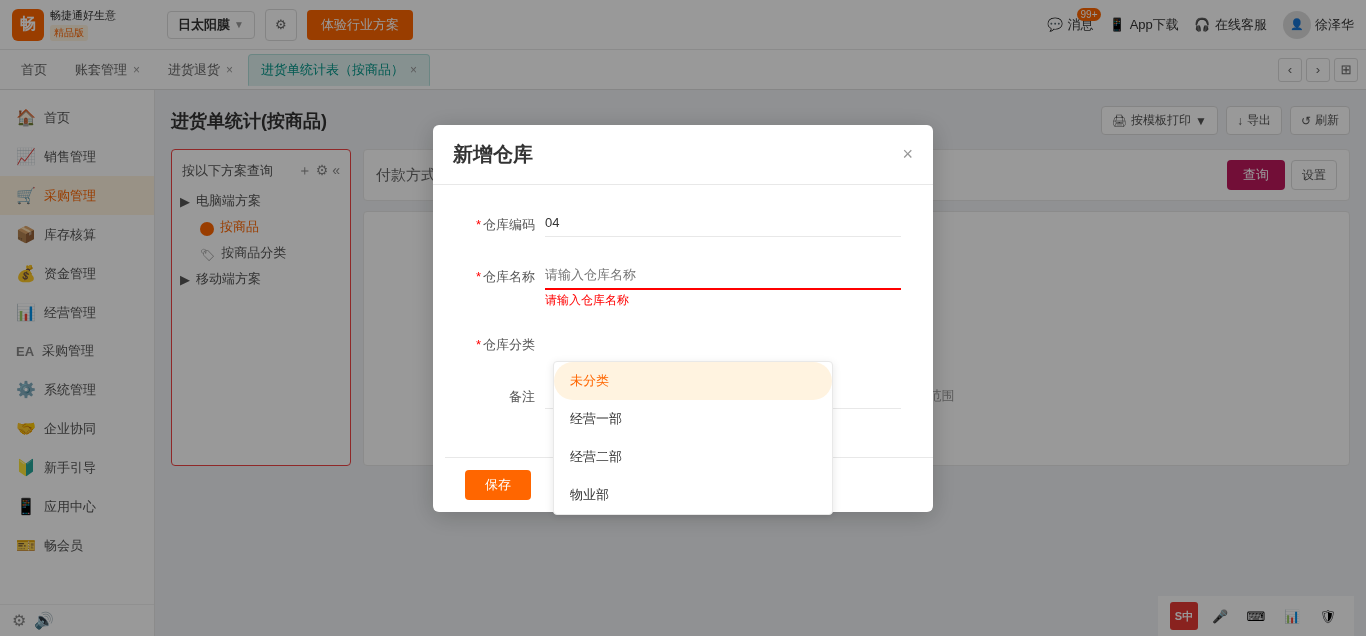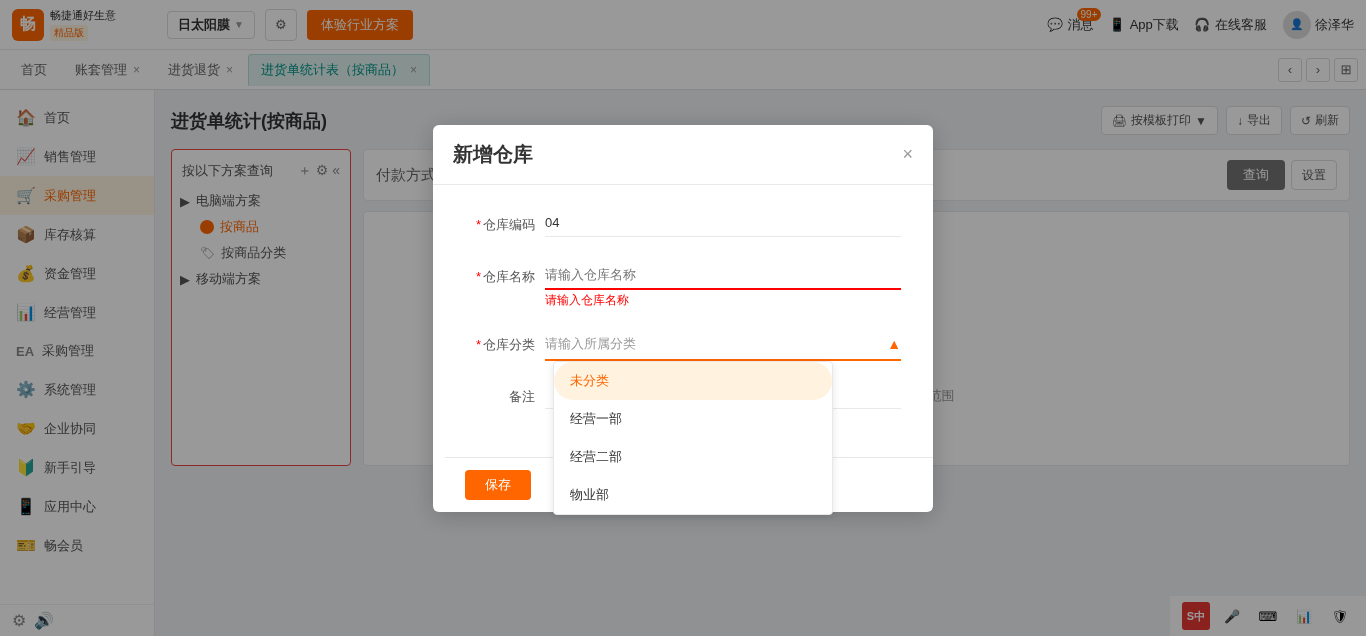--- a/index.html
+++ b/index.html
@@ -122,30 +122,30 @@
       margin-bottom: 14px;
       display: flex; align-items: center; justify-content: space-between;
     }
     .page-actions { display: flex; gap: 8px; align-items: center; }
     .btn-outline {
       border: 1px solid #ddd; background: #fff; color: #555;
       padding: 5px 10px; border-radius: 4px; cursor: pointer; font-size: 12px;
       display: flex; align-items: center; gap: 4px;
     }
     .btn-orange {
-      background: #737373; color: #fff; border: none;
+      background: #be185d; color: #fff; border: none;
       padding: 6px 16px; border-radius: 4px; cursor: pointer; font-size: 13px;
     }
     .scheme-item {
       display: flex; align-items: center; gap: 6px;
       padding: 4px 8px; cursor: pointer; color: #555; font-size: 13px;
     }
     .scheme-sub-item {
       padding: 4px 8px 4px 28px;
-      display: flex; align-items: center; gap: 6px;
+      display: flex; align-items: flex-end; gap: 6px;
       cursor: pointer; color: #555; font-size: 13px;
     }
     .scheme-sub-item.active { color: #f60; }
     .orange-dot { width: 14px; height: 14px; background: #f60; border-radius: 50%; display: inline-flex; align-items: center; justify-content: center; color: #fff; font-size: 8px; }
     .filter-item { display: flex; align-items: center; gap: 6px; }
     .filter-label { color: #666; font-size: 15px; white-space: nowrap; }
     .filter-input {
       border: 1px solid #ddd; border-radius: 4px;
       padding: 5px 8px; font-size: 13px; color: #333; width: 160px;
     }
@@ -244,21 +244,21 @@
       border-top: 1px solid #e8e8e8;
       display: flex; justify-content: flex-start; gap: 8px; margin-left: 12px;
     }
     .btn-save {
       background: #f60; color: #fff; border: none;
       padding: 6px 20px; border-radius: 4px; cursor: pointer; font-size: 13px;
     }
 
     
     .bottom-toolbar {
-      position: fixed; bottom: 0; right: 0;
+      position: fixed; bottom: 0; right: 12px;
       display: flex; align-items: center; gap: 8px;
       padding: 6px 12px;
       background: rgba(255,255,255,0.9);
       z-index: 50;
     }
     .bottom-icon { width: 28px; height: 28px; display: flex; align-items: center; justify-content: center; cursor: pointer; }
   </style>
 </head>
 <body>
 
@@ -490,24 +490,20 @@
       <div class="form-row">
         <label class="form-label required">仓库名称</label>
         <div class="form-field-wrap">
           <input class="form-input error" placeholder="请输入仓库名称" style="border-bottom: 2px solid rgb(255, 0, 0);">
           <div class="error-msg">请输入仓库名称</div>
         </div>
       </div>
 
       <div class="form-row" style="position:relative">
         <label class="form-label required">仓库分类</label>
-        <div class="select-wrap open" style="border-bottom:2px solid #f60">
-          <span style="color:#999">请输入所属分类</span>
-          <span class="chevron-up">▲</span>
-        </div>
 
         <div class="dropdown-list" style="top:32px;left:88px;width:280px">
           <div class="dropdown-item selected">
             <span>未分类</span>
           </div>
           <div class="dropdown-item">
             <span>经营一部</span>
           </div>
           <div class="dropdown-item">
             <span>经营二部</span>

